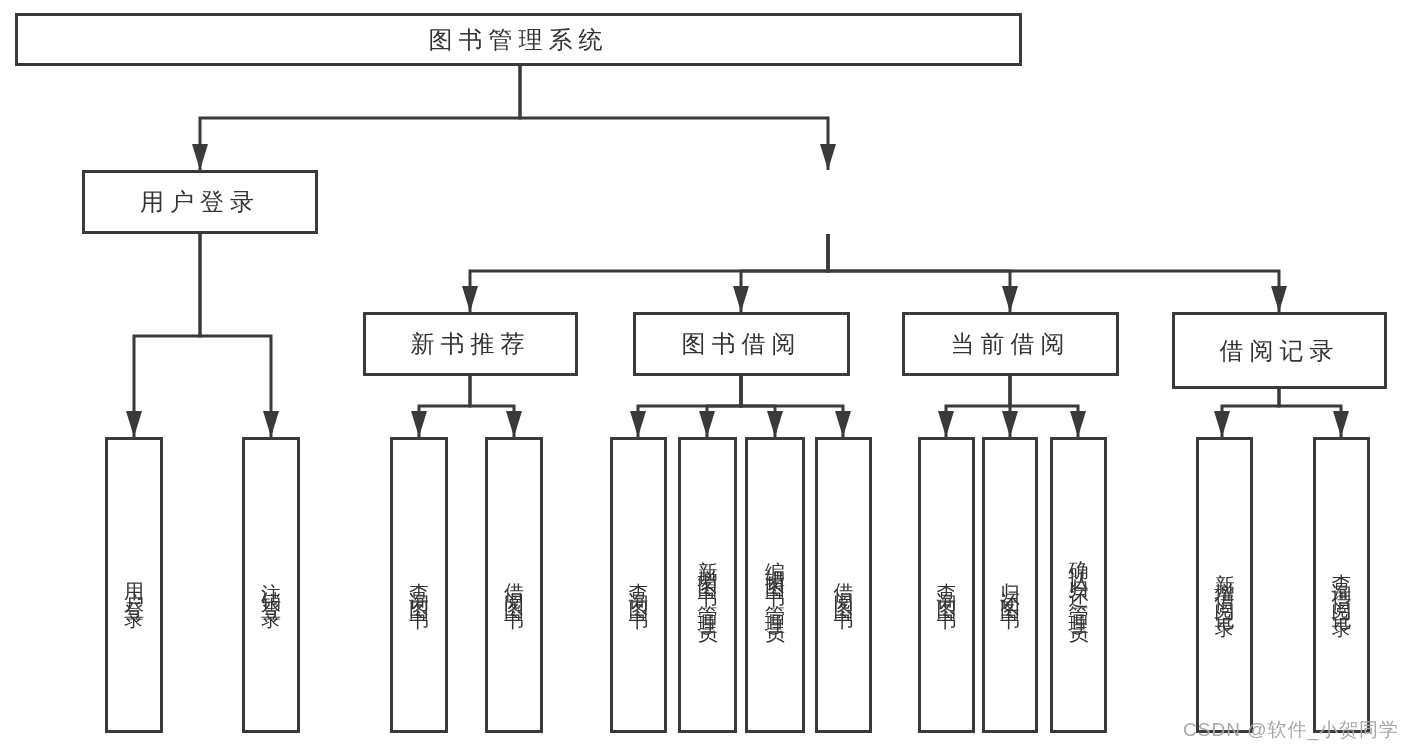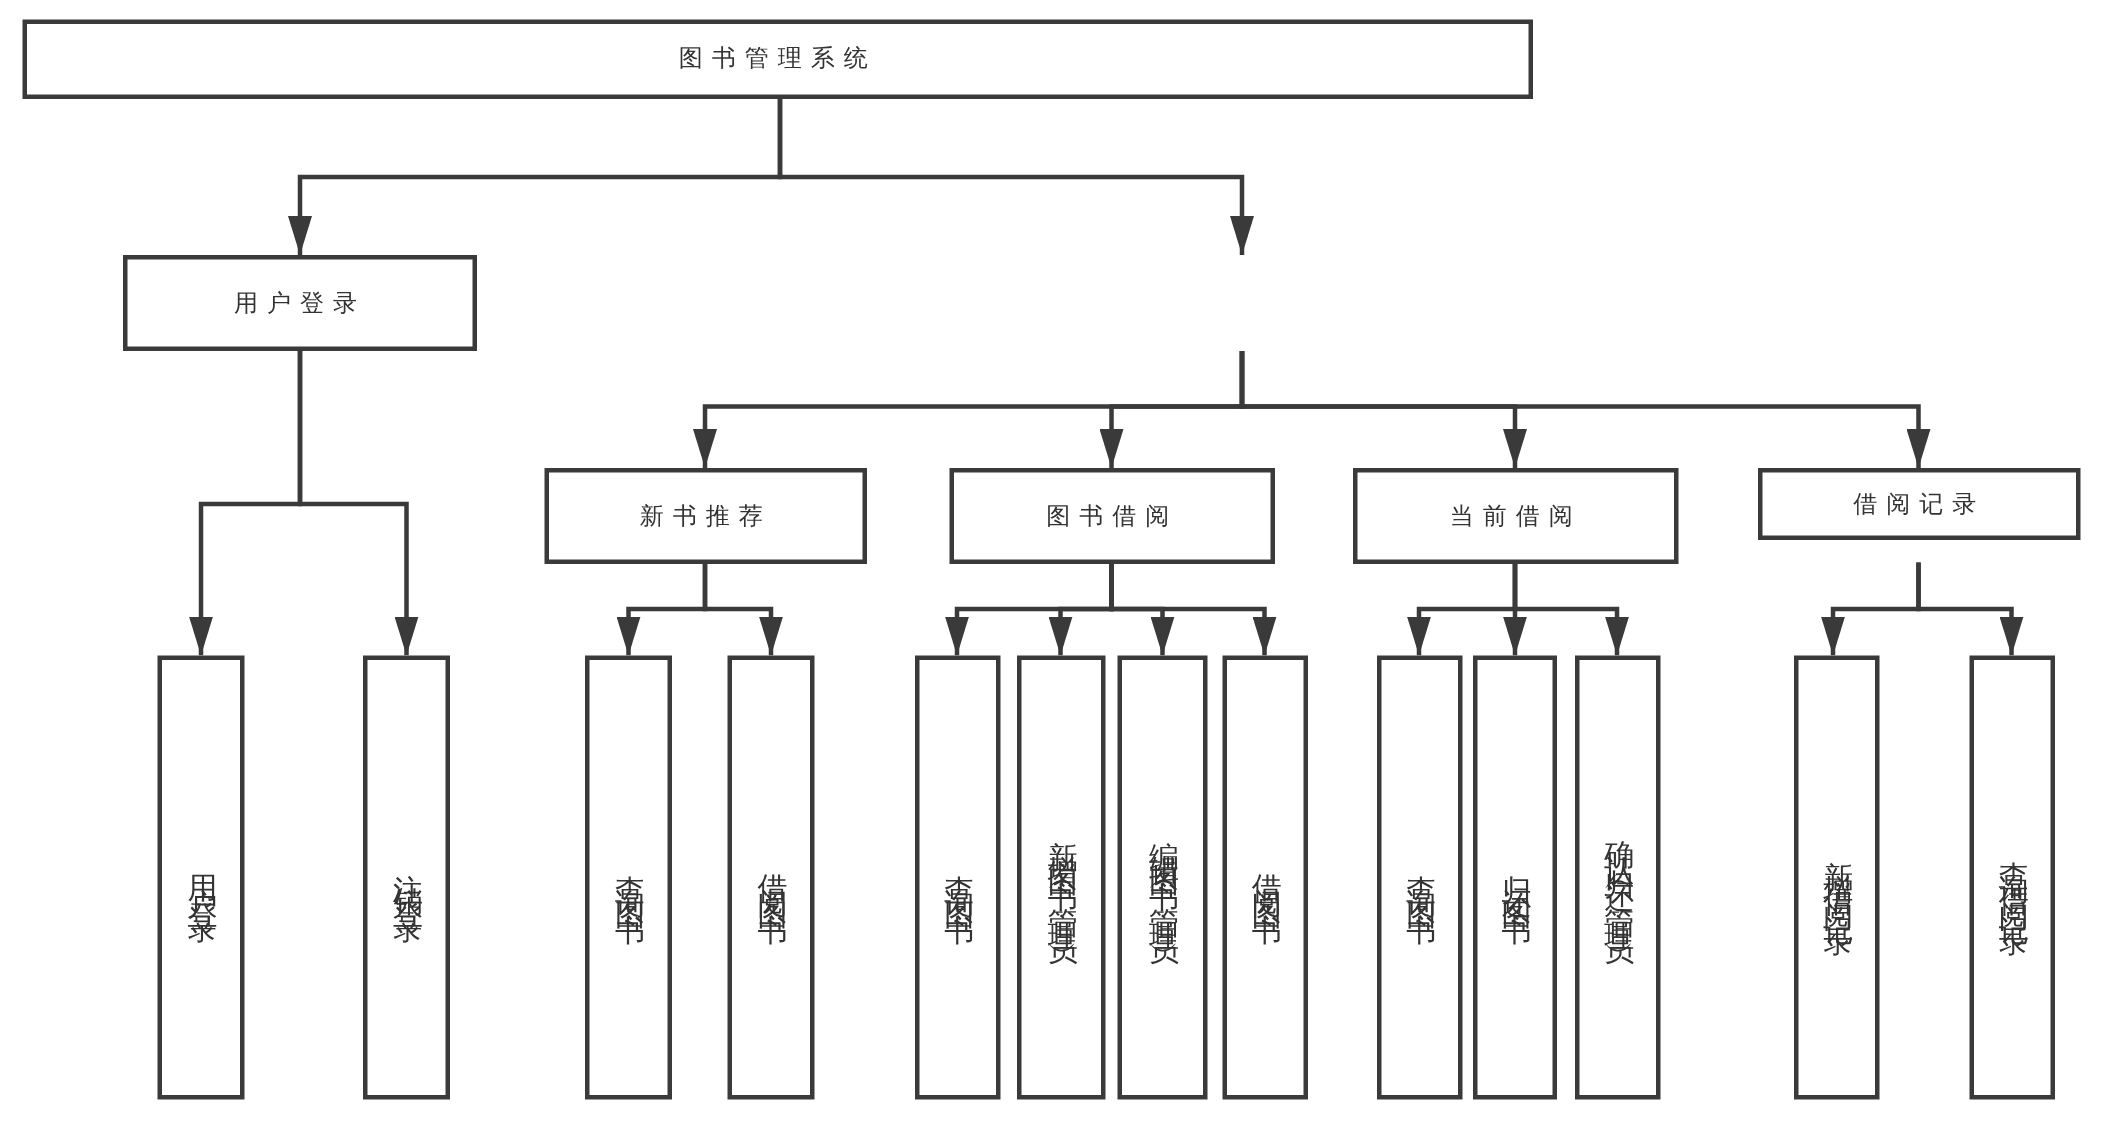--- a/index.html
+++ b/index.html
@@ -18,21 +18,21 @@
   #connectors{position:absolute;left:0;top:0;width:1405px;height:747px;}
   #connectors path.conn{fill:none;stroke:var(--line);stroke-width:3;}
   .box{
     position:absolute;
     box-sizing:border-box;
     border:3px solid var(--line);
     background:#ffffff;
     display:flex;align-items:center;justify-content:center;
     color:var(--text);
   }
-  .hlabel{font-size:16px;letter-spacing:6px;white-space:nowrap;font-family:Liberation Serif, serif;}
+  .hlabel{font-size:24px;letter-spacing:6px;white-space:nowrap;font-family:Liberation Serif, serif;}
   .leaf .vtext{
     writing-mode:vertical-lr;
     text-orientation:mixed;
     font-size:20px;
     letter-spacing:9px;
     line-height:1.15;
     white-space:nowrap;
   }
   #watermark{
     position:absolute;
@@ -91,21 +91,21 @@
 
   <div class="box" style="left:363px;top:312px;width:215px;height:64px;">
     <span class="hlabel">新书推荐</span>
   </div>
   <div class="box" style="left:902px;top:312px;width:217px;height:64px;">
     <span class="hlabel">当前借阅</span>
   </div>
   <div class="box" style="left:633px;top:312px;width:217px;height:64px;">
     <span class="hlabel">图书借阅</span>
   </div>
-  <div class="box" style="left:1172px;top:312px;width:215px;height:48px;">
+  <div class="box" style="left:1172px;top:312px;width:215px;height:77px;">
     <span class="hlabel">借阅记录</span>
   </div>
 
   <div class="box leaf" style="left:105px;top:437px;width:58px;height:296px;">
     <span class="vtext">用户登录</span>
   </div>
   <div class="box leaf" style="left:242px;top:437px;width:58px;height:296px;">
     <span class="vtext">注销登录</span>
   </div>
 
@@ -139,14 +139,15 @@
     <span class="vtext">确认归还（管理员）</span>
   </div>
 
   <div class="box leaf" style="left:1196px;top:437px;width:57px;height:296px;">
     <span class="vtext">新增借阅记录</span>
   </div>
   <div class="box leaf" style="left:1313px;top:437px;width:57px;height:296px;">
     <span class="vtext">查询借阅记录</span>
   </div>
 
+  <div id="watermark">CSDN @软件_小贺同学</div>
 
 </div>
 
 </body></html>

